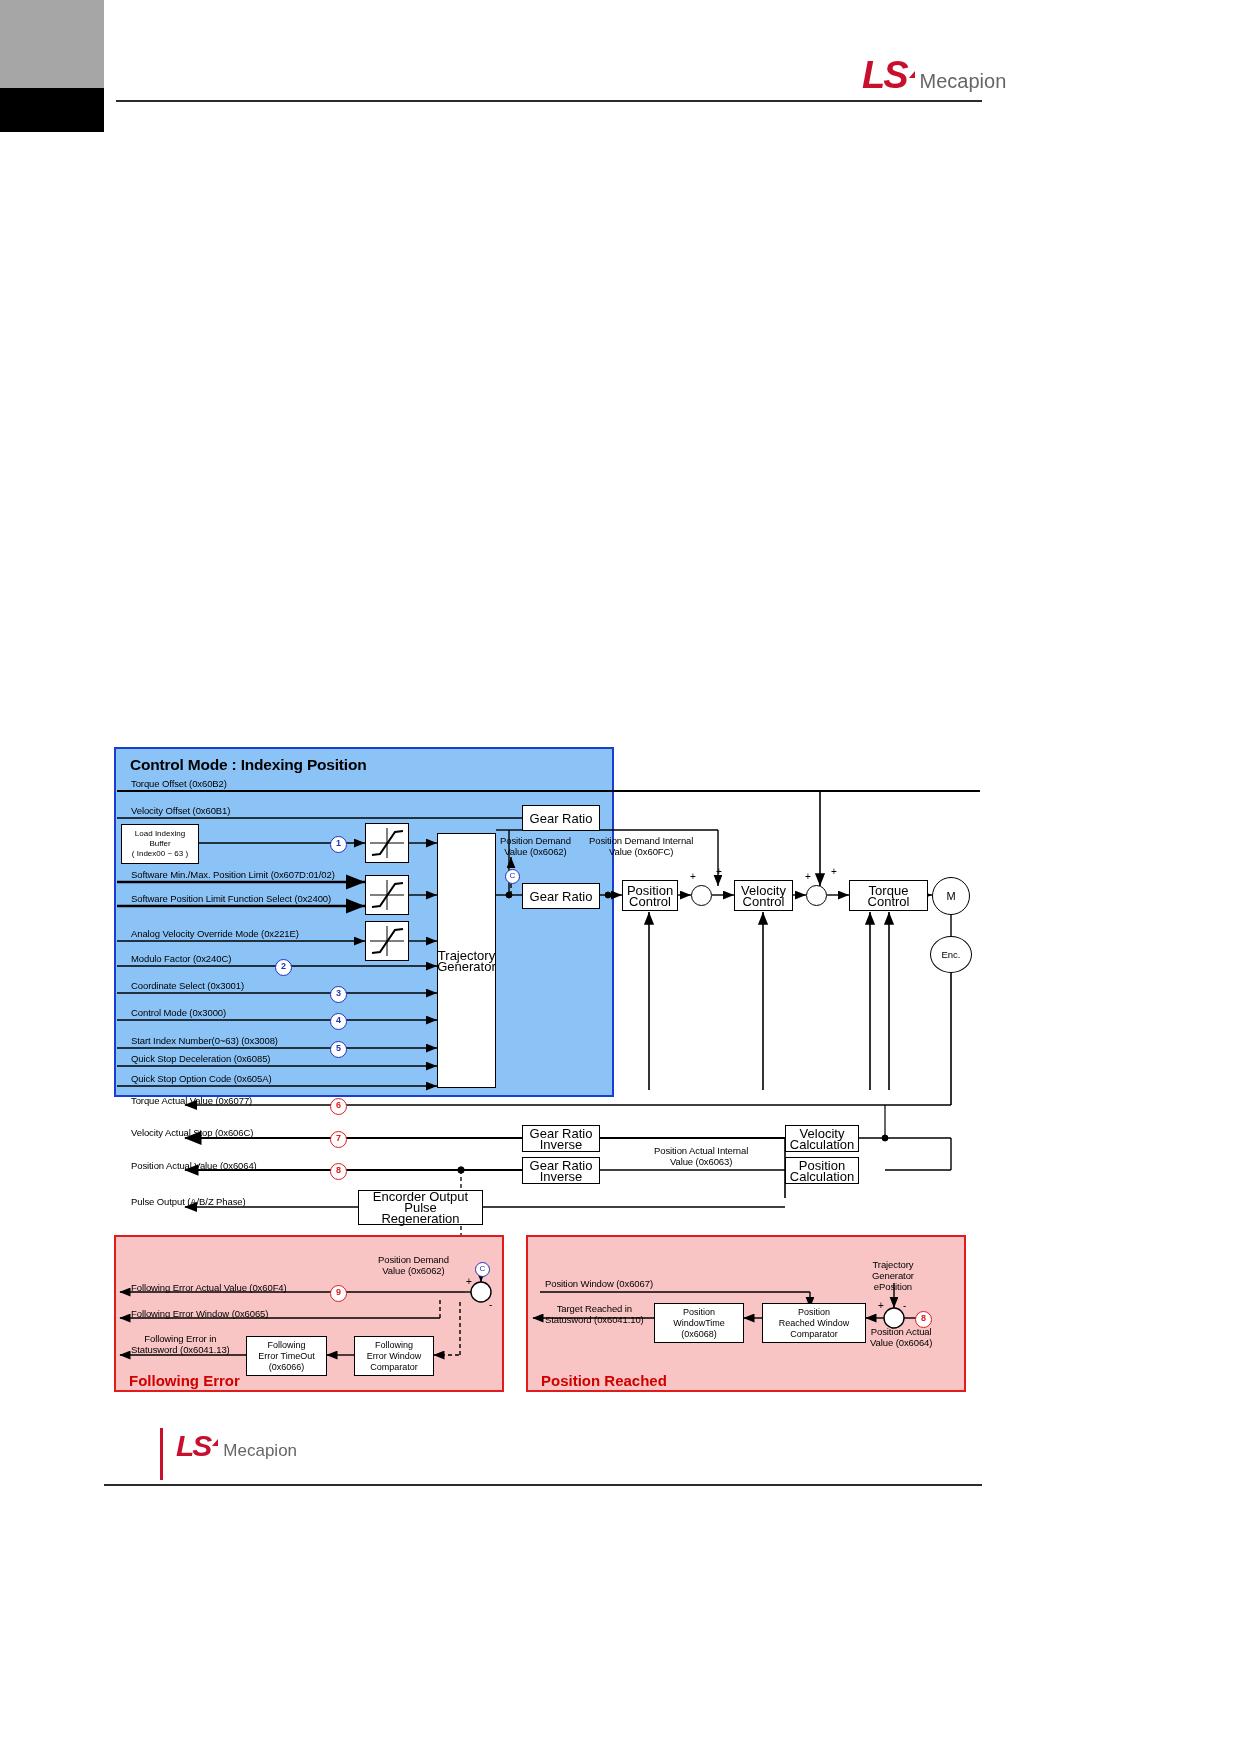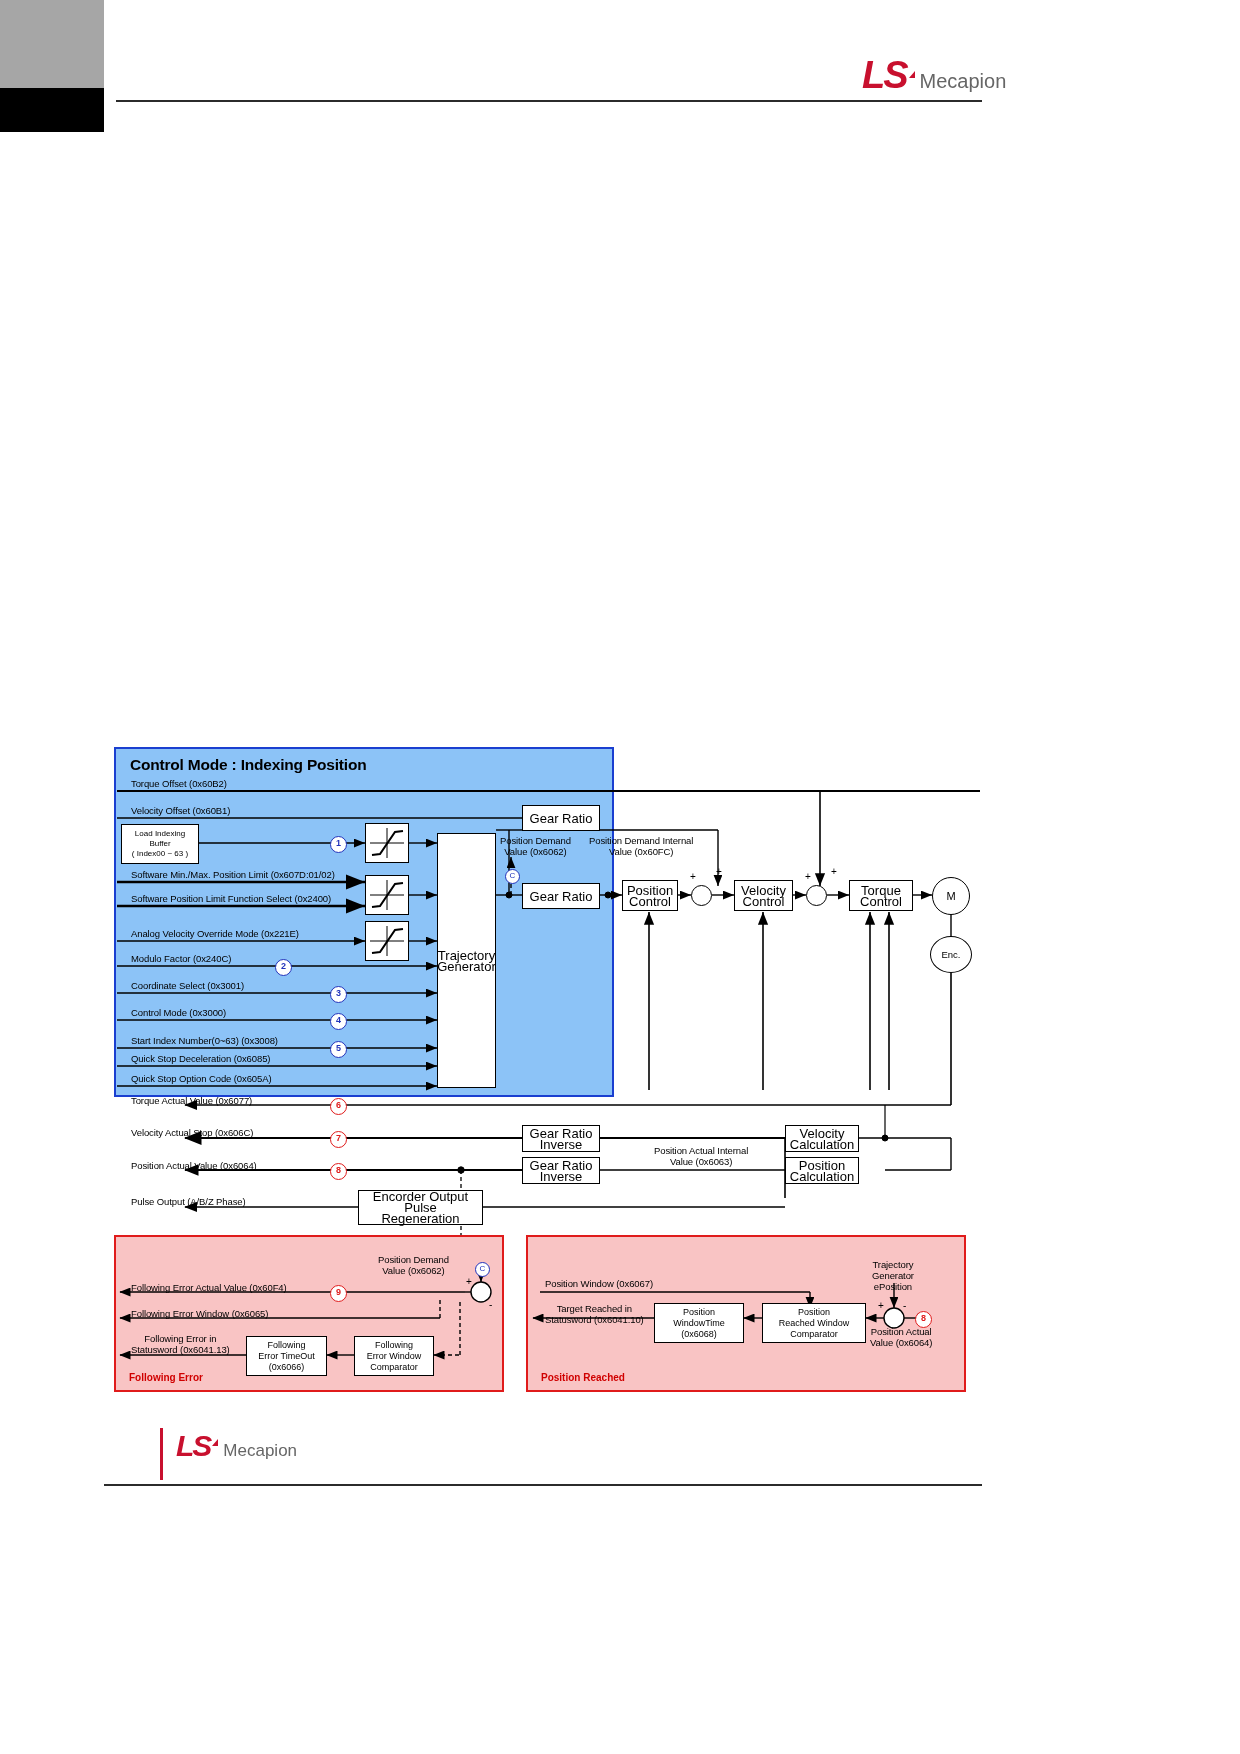--- a/index.html
+++ b/index.html
@@ -24,21 +24,21 @@
   #brand-foot .ls{font-size:30px;line-height:28px;}
   #brand-foot .mec{font-size:17px;line-height:19px;}
 
   
   #diagram{position:absolute;left:0;top:0;width:1240px;height:1754px;}
   #diagram svg{display:block;}
 
   .dg-label{position:absolute;font-size:9.5px;line-height:11px;white-space:pre;letter-spacing:-0.1px;text-align:center;}
   .dg-title{position:absolute;font-size:15.5px;font-weight:bold;letter-spacing:-0.2px;}
   .dg-box{position:absolute;background:#fff;border:1.6px solid #000;display:flex;align-items:center;justify-content:center;text-align:center;font-size:13px;line-height:11px;box-sizing:border-box;}
-  .pink-title{position:absolute;font-size:10px;font-weight:bold;color:#d00000;}
+  .pink-title{position:absolute;font-size:15px;font-weight:bold;color:#d00000;}
   .num{position:absolute;width:15px;height:15px;border-radius:50%;border:1.4px solid #2233bb;background:#fff;color:#2233bb;font-size:9px;line-height:13px;text-align:center;font-weight:bold;}
   .num.red{border-color:#e01b1b;color:#e01b1b;}
   .cnode{position:absolute;width:13px;height:13px;border-radius:50%;border:1.4px solid #2233bb;background:#fff;color:#2233bb;font-size:8px;line-height:11px;text-align:center;}
   .sign{position:absolute;font-size:10px;line-height:10px;}
 </style>
 </head>
 <body>
 
 <div class="hdr-gray"></div>
 <div class="hdr-black"></div>
@@ -234,21 +234,21 @@
 Value (0x60FC)</div>
   <div class="dg-label" style="left:654px;top:1145px;white-space:pre-line;">Position Actual Internal
 Value (0x6063)</div>
 
   <div class="cnode" style="left:505px;top:869px;">C</div>
 
   <div class="dg-box" style="left:622px;top:880px;width:56px;height:31px;white-space:pre-line;">Position
 Control</div>
   <div class="dg-box" style="left:734px;top:880px;width:59px;height:31px;white-space:pre-line;">Velocity
 Control</div>
-  <div class="dg-box" style="left:849px;top:880px;width:64px;height:31px;white-space:pre-line;">Torque
+  <div class="dg-box" style="left:849px;top:880px;width:79px;height:31px;white-space:pre-line;">Torque
 Control</div>
   <div class="dg-box" style="left:932px;top:877px;width:38px;height:38px;border-radius:50%;font-size:11px;">M</div>
   <div class="dg-box" style="left:930px;top:936px;width:42px;height:37px;border-radius:50%;font-size:9.5px;">Enc.</div>
 
   <div class="dg-box" style="left:691px;top:885px;width:21px;height:21px;border-radius:50%;"></div>
   <div class="dg-box" style="left:806px;top:885px;width:21px;height:21px;border-radius:50%;"></div>
   <div class="sign" style="left:690px;top:872px;">+</div>
   <div class="sign" style="left:716px;top:867px;">+</div>
   <div class="sign" style="left:805px;top:872px;">+</div>
   <div class="sign" style="left:831px;top:867px;">+</div>

